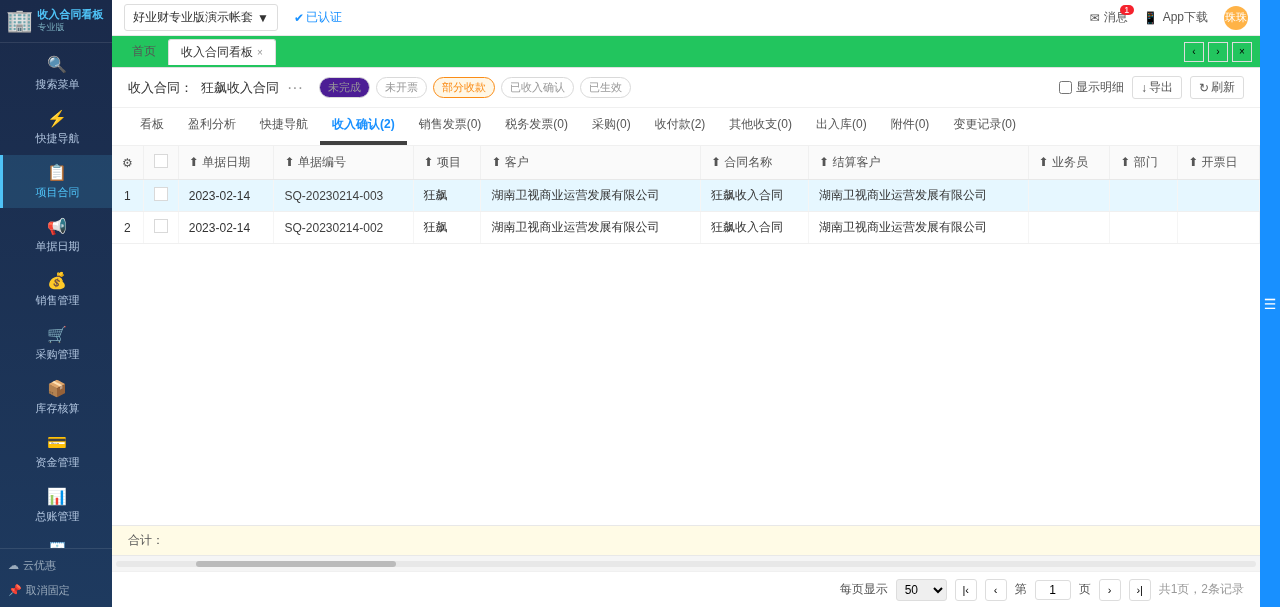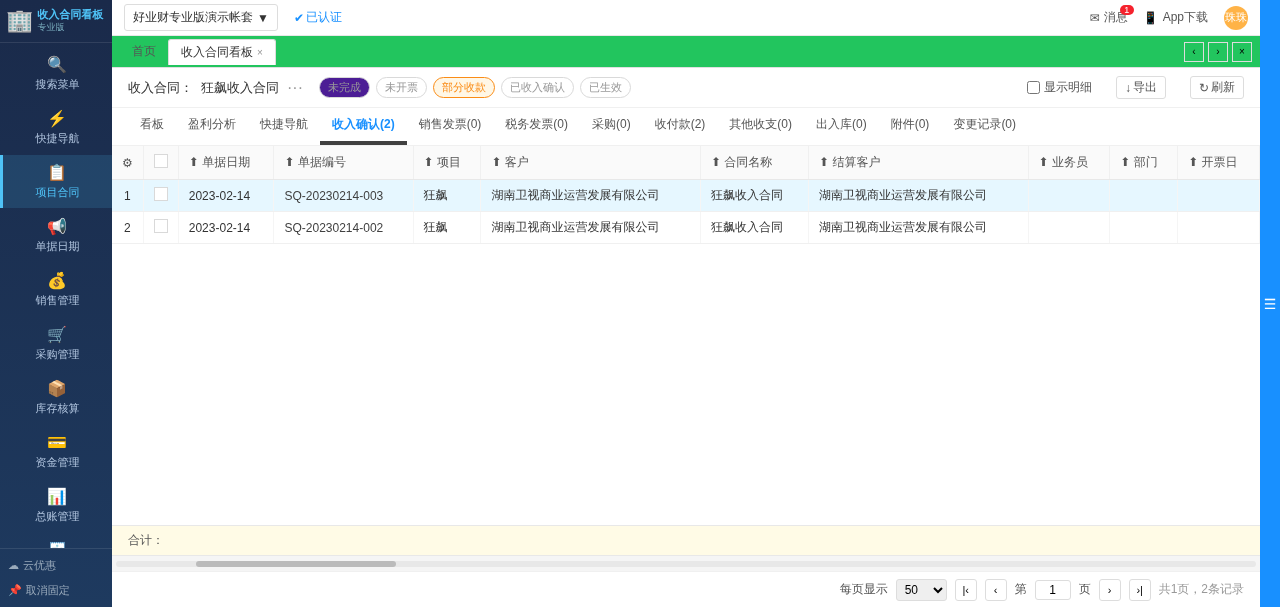--- a/index.html
+++ b/index.html
@@ -46,21 +46,21 @@
     
     .contract-header { padding: 8px 16px; border-bottom: 1px solid #f0f0f0; display: flex; align-items: center; gap: 8px; }
     .contract-title { font-size: 13px; color: #333; font-weight: 500; }
     .contract-more { cursor: pointer; color: #999; font-size: 16px; }
     .status-btn { padding: 2px 8px; border-radius: 12px; font-size: 11px; cursor: pointer; border: 1px solid; }
     .status-incomplete { border-color: #d9d9d9; color: #999; background: #4c1d95; }
     .status-uninvoiced { border-color: #d9d9d9; color: #999; background: #fff; }
     .status-partial { border-color: #fa8c16; color: #fa8c16; background: #fff7e6; }
     .status-confirmed { border-color: #d9d9d9; color: #999; background: #fff; }
     .status-effective { border-color: #d9d9d9; color: #999; background: #fff; }
-    .header-actions { margin-left: auto; display: flex; align-items: center; gap: 24px; }
+    .header-actions { margin-left: auto; display: flex; align-items: center; gap: 8px; }
     .header-action-btn { padding: 2px 8px; border: 1px solid #ddd; border-radius: 3px; cursor: pointer; font-size: 12px; color: #555; background: #fff; display: flex; align-items: center; gap: 2px; }
     .show-detail-check { display: flex; align-items: center; gap: 4px; font-size: 12px; color: #555; }
 
     
     .sub-tabs { display: flex; border-bottom: 1px solid #f0f0f0; padding: 0 16px; background: #fff; }
     .sub-tab { padding: 8px 12px; font-size: 12px; color: #555; cursor: pointer; border-bottom: 2px solid transparent; white-space: nowrap; }
     .sub-tab.active { color: #1890ff; border-bottom: 4px solid #404040; font-weight: 700; }
 
     
     .table-container { flex: 1; overflow: auto; }

